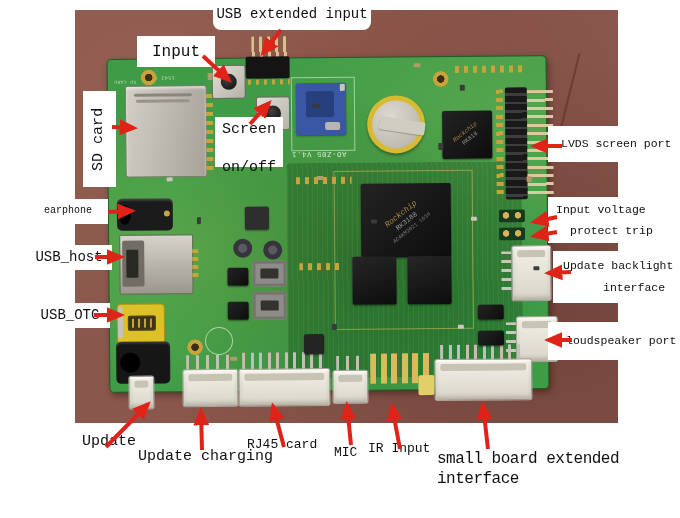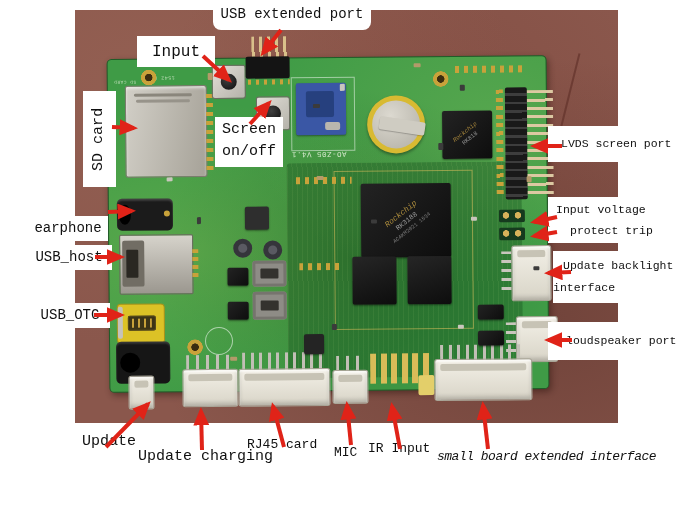--- a/index.html
+++ b/index.html
@@ -241,55 +241,55 @@
     <div class="smd" style="left:362px;top:160px;width:6px;height:4px;background:#c9c6bd;"></div>
     <div class="smd" style="left:120px;top:298px;width:7px;height:4px;background:#b49a6a;"></div>
     <div class="smd" style="left:222px;top:266px;width:5px;height:6px;background:#3b3b3b;"></div>
     <div class="smd" style="left:348px;top:268px;width:6px;height:4px;background:#c9c6bd;"></div>
     <div class="smd" style="left:262px;top:162px;width:6px;height:4px;background:#3b3b3b;"></div>
     <div class="smd" style="left:418px;top:120px;width:5px;height:6px;background:#b49a6a;"></div>
     <div class="smd" style="left:424px;top:210px;width:6px;height:4px;background:#3b3b3b;"></div>
   </div>
 
   <div class="lbl" style="left:213px;top:0;width:158px;height:30px;font-size:14px;border-radius:0 0 8px 8px;">
-    <span>USB extended port</span>
+    <span>USB extended input</span>
   </div>
 
   <div class="lbl" style="left:137px;top:36px;width:78px;height:31px;font-size:16px;">
     <span>Input</span>
   </div>
 
   <div class="lbl" style="left:83px;top:91px;width:33px;height:96px;font-size:15px;">
     <span class="vert">SD card</span>
   </div>
 
   <div class="lbl twoline" style="left:215px;top:117px;width:68px;height:50px;font-size:15px;padding:4px 0 0 7px;box-sizing:border-box;">
     <span>Screen</span>
-    <span style="margin-top:3px;">on/off</span>
+    <span style="margin-top:19px;">on/off</span>
   </div>
 
   <div class="lbl" style="left:548px;top:126px;width:132px;height:36px;font-size:11.5px;justify-content:flex-start;padding-left:13px;box-sizing:border-box;">
     <span>LVDS screen port</span>
   </div>
 
   <div class="lbl twoline" style="left:548px;top:197px;width:132px;height:46px;font-size:11.5px;padding:6px 0 0 0;box-sizing:border-box;">
     <span style="margin-left:8px;">Input voltage</span>
     <span style="margin-left:22px;margin-top:7px;">protect trip</span>
   </div>
 
   <div class="lbl twoline" style="left:553px;top:251px;width:127px;height:52px;font-size:11.5px;padding:8px 0 0 0;box-sizing:border-box;">
     <span style="margin-left:10px;">Update backlight</span>
-    <span style="margin-top:8px;">interface</span>
+    <span style="margin-left:50px;margin-top:8px;">interface</span>
   </div>
 
   <div class="lbl" style="left:548px;top:322px;width:132px;height:38px;font-size:11.5px;justify-content:flex-start;padding-left:18px;box-sizing:border-box;">
     <span>loudspeaker port</span>
   </div>
 
-  <div class="lbl" style="left:28px;top:216px;width:80px;height:25px;font-size:14px;">
+  <div class="lbl" style="left:28px;top:199px;width:80px;height:25px;font-size:10px;">
     <span>earphone</span>
   </div>
 
   <div class="lbl" style="left:26px;top:245px;width:86px;height:25px;font-size:14px;">
     <span>USB_host</span>
   </div>
 
   <div class="lbl" style="left:30px;top:303px;width:80px;height:25px;font-size:14px;">
     <span>USB_OTG</span>
   </div>
@@ -307,21 +307,21 @@
   </div>
 
   <div class="lbl clear" style="left:334px;top:445px;font-size:13px;">
     <span>MIC</span>
   </div>
 
   <div class="lbl clear" style="left:368px;top:441px;font-size:13px;">
     <span>IR Input</span>
   </div>
 
-  <div class="lbl clear" style="left:437px;top:449px;font-size:13px;letter-spacing:-0.5px;font-style:italic;">
+  <div class="lbl clear" style="left:437px;top:449px;font-size:16px;letter-spacing:-0.5px;">
     <span>small board extended interface</span>
   </div>
 
   <svg id="arrows" width="680" height="518">
     <defs>
       <marker id="ah" markerWidth="4.6" markerHeight="4" refX="3.6" refY="2" orient="auto" markerUnits="strokeWidth">
         <path d="M0,0 L4.6,2 L0,4 Z" fill="#e02318"></path>
       </marker>
     </defs>
     <g stroke="#e02318" stroke-width="4">

